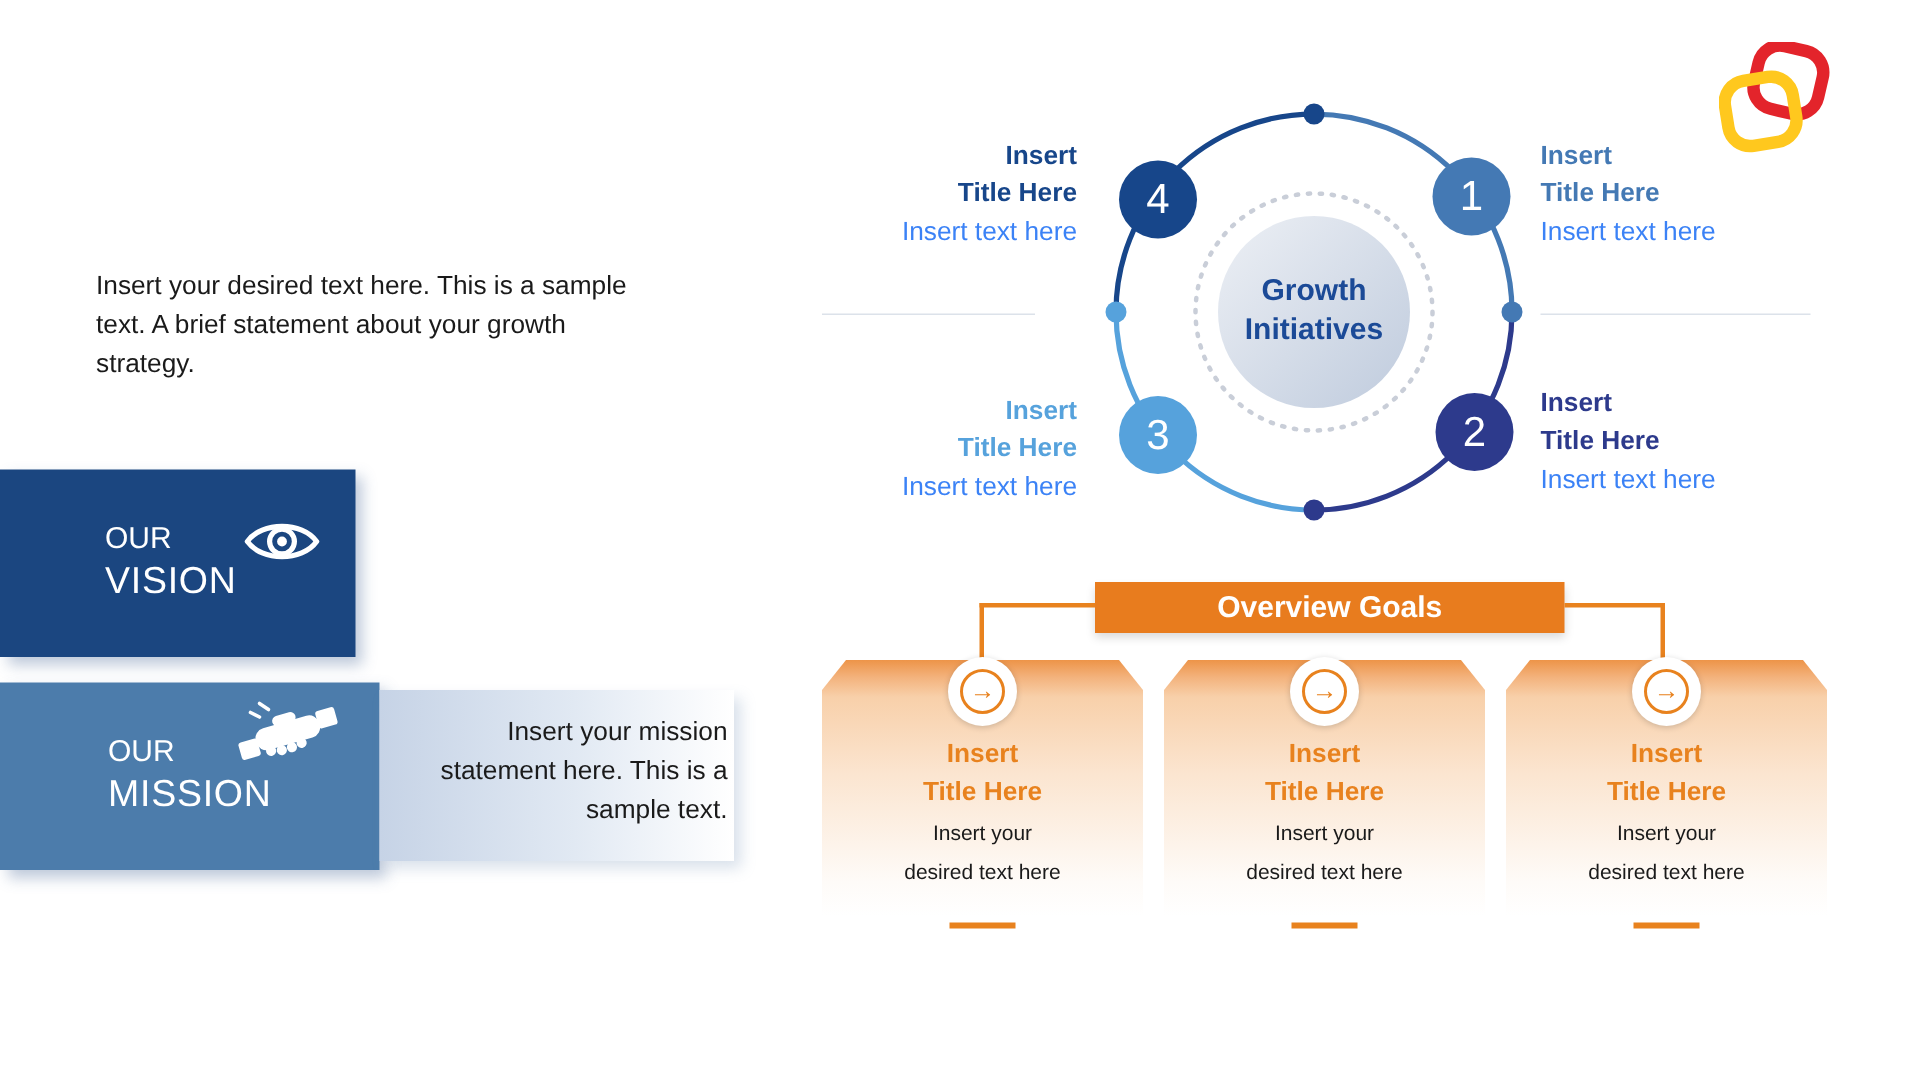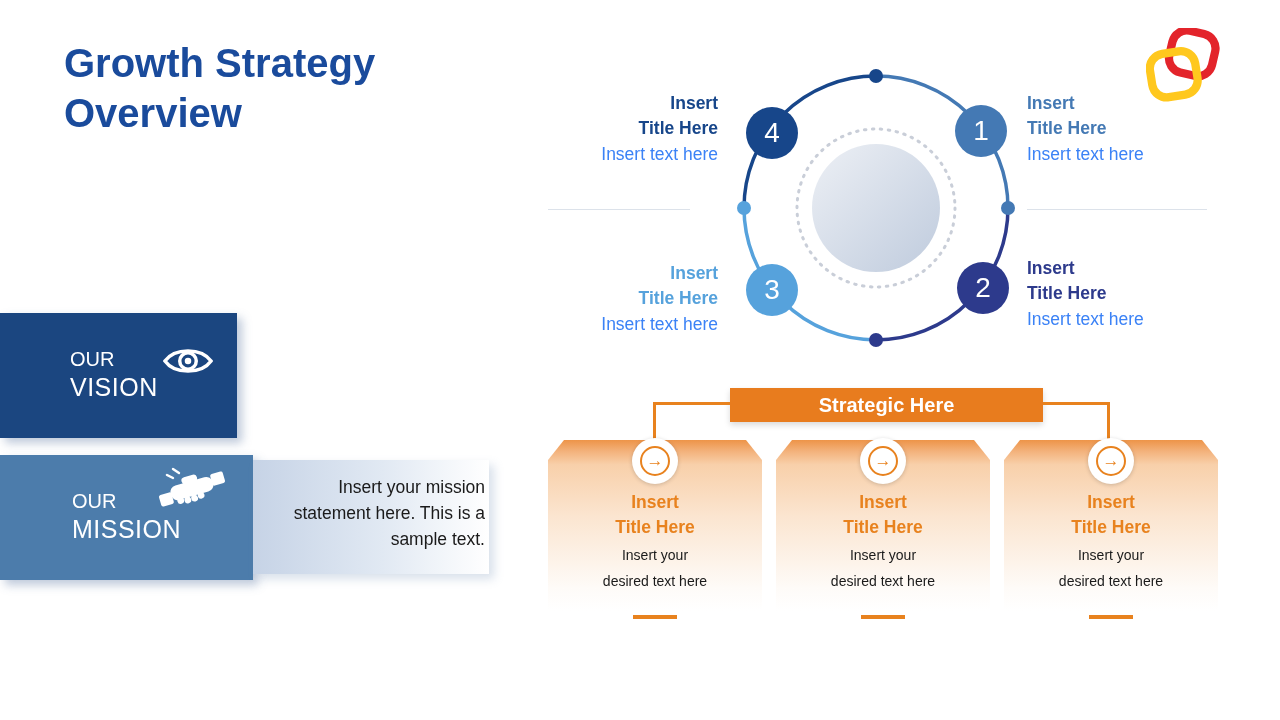--- a/index.html
+++ b/index.html
@@ -103,21 +103,21 @@
     width:44px;height:4px;background:#E8821E;
   }
   
   .logo{position:absolute;left:1146px;top:28px;width:74px;height:74px;}
 </style>
 </head>
 <body>
 
 <div class="slide">
 
-  <h1 class="title">Growth Strategy Overview</h1>
+  <p class="intro">Insert your desired text here. This is a sample text. A brief statement about your growth strategy.</p>
 
   <div class="band vision">
     <div class="band-label">
       <span class="l1">OUR</span>
       <span class="l2">VISION</span>
     </div>
     <svg class="band-icon eye-icon" viewBox="0 0 52 36">
       <path d="M2 18 C 12 4 40 4 50 18 C 40 32 12 32 2 18 Z" fill="none" stroke="#fff" stroke-width="3.6"></path>
       <circle cx="26" cy="18" r="8.6" fill="none" stroke="#fff" stroke-width="3.6"></circle>
       <circle cx="26" cy="18" r="3.4" fill="#fff"></circle>
@@ -162,20 +162,22 @@
     <path d="M340 20 A132 132 0 0 0 208 152" stroke="#17468A"></path>
     <path d="M340 20 A132 132 0 0 1 472 152" stroke="#4479B4"></path>
     <path d="M472 152 A132 132 0 0 1 340 284" stroke="#2D3A8C"></path>
     <path d="M208 152 A132 132 0 0 0 340 284" stroke="#56A2DC"></path>
     <circle cx="340" cy="20" r="7" fill="#17468A"></circle>
     <circle cx="472" cy="152" r="7" fill="#4479B4"></circle>
     <circle cx="340" cy="284" r="7" fill="#2D3A8C"></circle>
     <circle cx="208" cy="152" r="7" fill="#56A2DC"></circle>
   </svg>
 
+  <div class="center-label">Growth
+Initiatives</div>
 
   <div class="node n1">1</div>
   <div class="node n2">2</div>
   <div class="node n3">3</div>
   <div class="node n4">4</div>
 
   <div class="nlabel l1">
     <div class="ntitle c1">Insert
 Title Here</div>
     <div class="ntext">Insert text here</div>
@@ -192,21 +194,21 @@
   </div>
   <div class="nlabel l4">
     <div class="ntitle c4">Insert
 Title Here</div>
     <div class="ntext">Insert text here</div>
   </div>
 
   <div class="divider left"></div>
   <div class="divider right"></div>
 
-  <div class="banner">Strategic Here</div>
+  <div class="banner">Overview Goals</div>
   <div class="conn lh"></div>
   <div class="conn lv"></div>
   <div class="conn rh"></div>
   <div class="conn rv"></div>
 
   <div class="goal-card g1">
     <div class="card-bg"></div>
     <div class="goal-badge">
       <span class="arrow-ring">→</span>
     </div>

